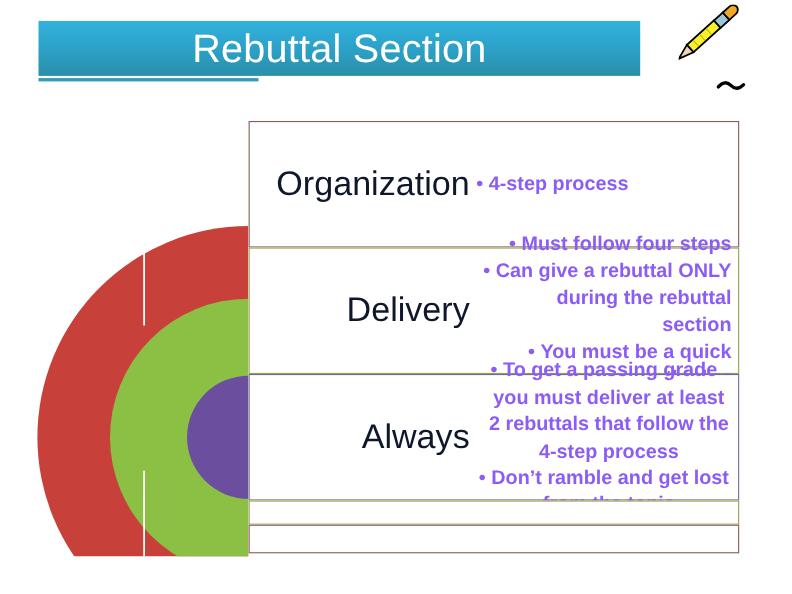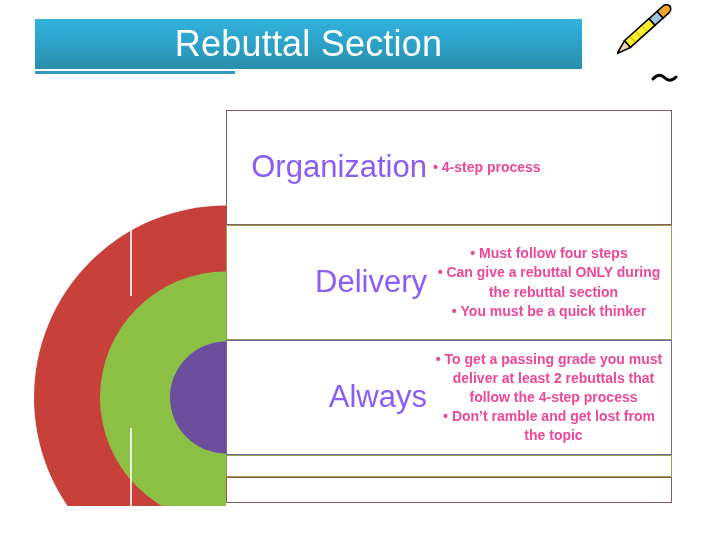--- a/index.html
+++ b/index.html
@@ -83,33 +83,33 @@
     background: #ffffff;
     display: flex;
     align-items: center;
   }
   .row-label {
     flex: 0 0 auto;
     width: 200px;
     text-align: right;
     padding-right: 4px;
     font-size: 31px;
-    color: #8b5cf6;
+    color: #0f172a;
     font-family: "Liberation Sans", sans-serif;
     line-height: 1.05;
   }
   .row-bullets {
     flex: 1 1 auto;
     padding-left: 2px;
     padding-right: 6px;
   }
   .bullet {
-    font-size: 14px;
+    font-size: 18px;
     font-weight: bold;
-    color: #ec4899;
+    color: #8b5cf6;
     line-height: 1.36;
     text-indent: -9px;
     padding-left: 9px;
     font-family: "Liberation Sans", sans-serif;
   }
   .bullet::before {
     content: "\2022\00a0";
   }
 
   #row-organization {
@@ -117,21 +117,21 @@
     height: 115px;
     border: 1px solid #8a5a58;
   }
   #row-organization .row-bullets { text-align: left; }
 
   #row-delivery {
     top: 129px;
     height: 115px;
     border: 1px solid #96a14e;
   }
-  #row-delivery .row-bullets { text-align: center; }
+  #row-delivery .row-bullets { text-align: right; }
 
   #row-scoring {
     top: 244px;
     height: 115px;
     border: 1px solid #6f6a9c;
   }
   #row-scoring .row-bullets { text-align: center; }
 
   #row-spacer-green {
     top: 359px;

